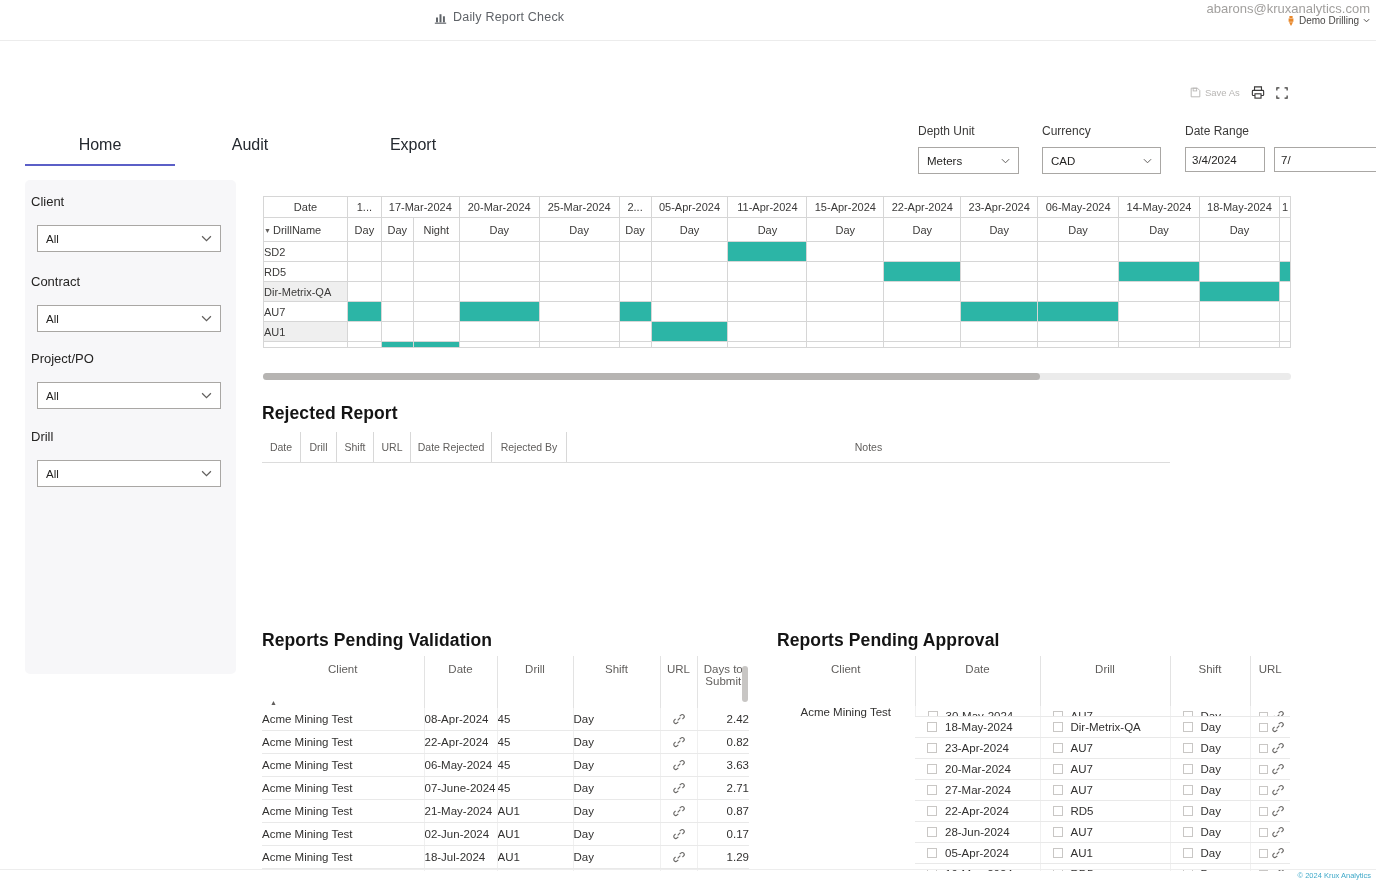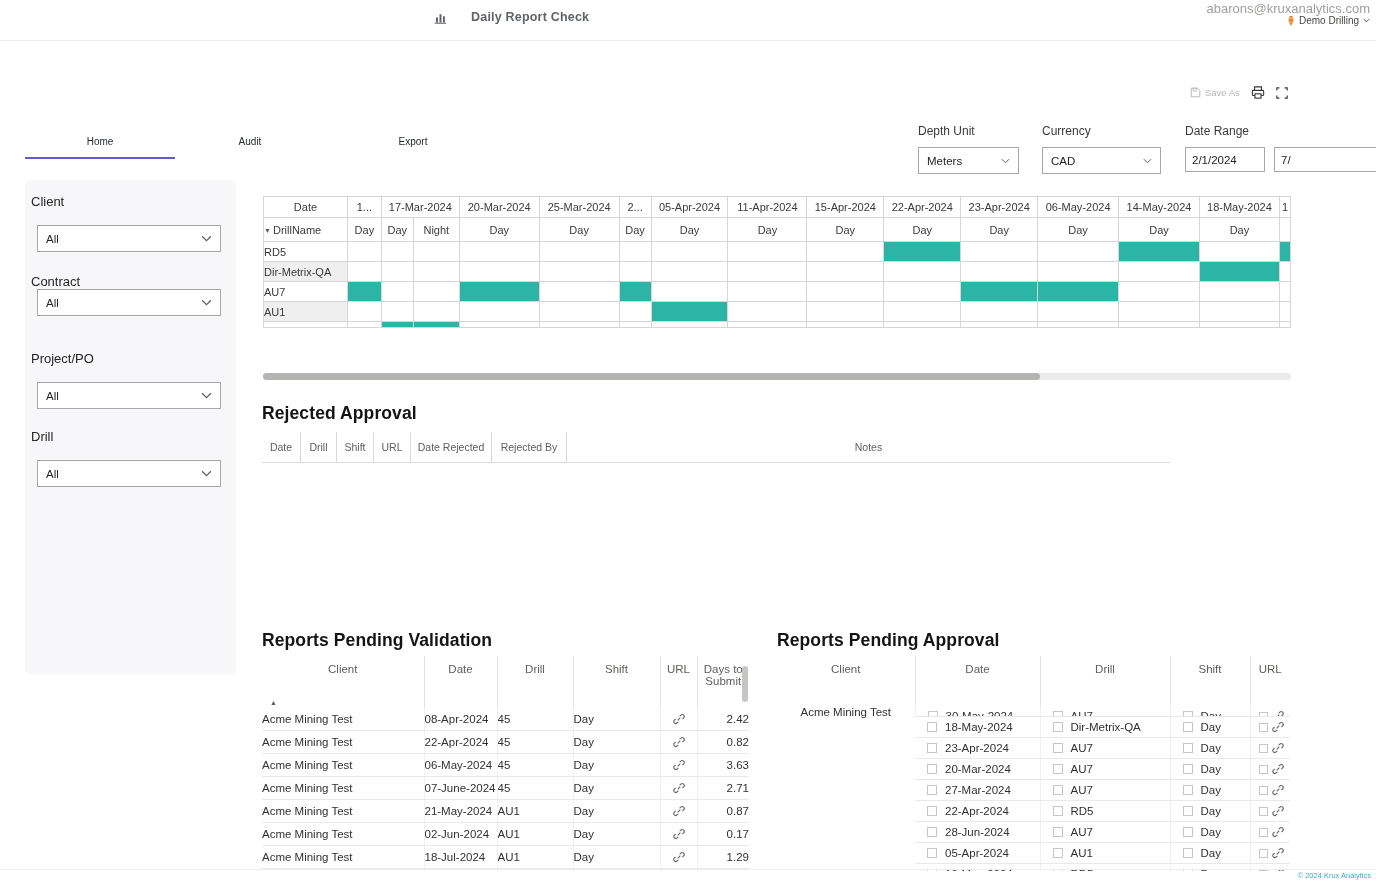--- a/index.html
+++ b/index.html
@@ -1,30 +1,30 @@
 <!DOCTYPE html>
 <html><head>
 <meta charset="utf-8">
 <style>
   html,body{margin:0;padding:0;}
   body{width:1376px;height:882px;position:relative;overflow:hidden;background:#fff;
        font-family:"Liberation Sans",sans-serif;color:#252423;}
   
   .app-header{position:absolute;top:0;left:0;right:0;height:40px;border-bottom:1px solid #ececec;background:#fff;}
-  .app-title{position:absolute;left:434px;top:10px;display:flex;align-items:center;gap:24px;
-             font-size:12.5px;font-weight:bold;color:#5f6368;letter-spacing:.2px;}
+  .app-title{position:absolute;left:434px;top:10px;display:flex;align-items:center;gap:6px;
+             font-size:12.5px;font-weight:normal;color:#5f6368;letter-spacing:.2px;}
   .account{position:absolute;right:6px;top:3px;text-align:right;}
   .account-email{font-size:13px;color:#a19f9d;line-height:11px;text-align:right;}
   .account-org{font-size:10px;color:#484644;display:flex;align-items:center;justify-content:flex-end;gap:4px;margin-top:1px;cursor:pointer;}
   
   .report-toolbar{position:absolute;top:86px;left:1190px;display:flex;align-items:center;gap:11px;}
   .saveas{display:flex;align-items:center;gap:4px;font-size:9.5px;color:#b8b6b4;}
   
   .tabs{position:absolute;top:136px;left:25px;display:flex;}
-  .tab{width:150px;text-align:center;font-size:10px;color:#24292f;padding-bottom:10px;cursor:pointer;}
+  .tab{width:150px;text-align:center;font-size:16px;color:#24292f;padding-bottom:10px;cursor:pointer;}
   .tab.active{border-bottom:2.5px solid #5b5fc7;}
   .tab.last{margin-left:13px;}
   
   .tfilter{position:absolute;top:124px;}
   .tfilter .flabel{font-size:12px;color:#3b3a39;margin-bottom:9px;}
   .dropbox{height:25px;border:1px solid #a9a7a4;background:#fff;display:flex;align-items:center;
            justify-content:space-between;padding:0 8px;font-size:11.5px;color:#252423;cursor:pointer;}
   .datebox{height:23px;border:1px solid #a9a7a4;background:#fff;display:flex;align-items:center;
            padding:0 6px;font-size:11.5px;color:#252423;}
   .daterow{display:flex;gap:9px;}
@@ -161,37 +161,37 @@
   <div class="dropbox" style="width:101px;gap:35px;">
     <span>CAD</span>
     <svg width="9" height="6" viewBox="0 0 10 6">
         <path d="M1 1l4 4 4-4" stroke="#605e5c" fill="none" stroke-width="1.1"></path>
       </svg>
   </div>
 </div>
 <div class="tfilter" style="left:1185px;">
   <div class="flabel">Date Range</div>
   <div class="daterow">
-    <div class="datebox" style="width:66px;">2/1/2024</div>
+    <div class="datebox" style="width:66px;">3/4/2024</div>
     <div class="datebox" style="width:100px;border-right:none;">7/</div>
   </div>
 </div>
 
 <div class="sidebar">
   <div class="sgroup" style="top:14px;">
     <div class="flabel" style="font-size:13px;margin-bottom:16px;">Client</div>
     <div class="dropbox">
       <span>All</span>
       <svg width="11" height="7" viewBox="0 0 10 6">
           <path d="M1 1l4 4 4-4" stroke="#605e5c" fill="none" stroke-width="1.1"></path>
         </svg>
     </div>
   </div>
   <div class="sgroup" style="top:94px;">
-    <div class="flabel" style="margin-bottom:0;">Contract</div>
+    <div class="flabel" style="margin-bottom:16px;">Contract</div>
     <div class="dropbox">
       <span>All</span>
       <svg width="11" height="7" viewBox="0 0 10 6">
           <path d="M1 1l4 4 4-4" stroke="#605e5c" fill="none" stroke-width="1.1"></path>
         </svg>
     </div>
   </div>
   <div class="sgroup" style="top:171px;">
     <div class="flabel" style="margin-bottom:16px;">Project/PO</div>
     <div class="dropbox">
@@ -265,20 +265,38 @@
             <th class="g-shift">Day</th>
             <th class="g-shift">Day</th>
             <th class="g-shift">Day</th>
             <th class="g-shift">Day</th>
             <th class="g-shift">Day</th>
             <th class="g-shift"></th>
           </tr>
         </thead>
         <tbody>
           <tr class="">
+            <td class="g-label">SD2</td>
+            <td class="g-cell"></td>
+            <td class="g-cell"></td>
+            <td class="g-cell"></td>
+            <td class="g-cell"></td>
+            <td class="g-cell"></td>
+            <td class="g-cell"></td>
+            <td class="g-cell"></td>
+            <td class="g-cell filled"></td>
+            <td class="g-cell"></td>
+            <td class="g-cell"></td>
+            <td class="g-cell"></td>
+            <td class="g-cell"></td>
+            <td class="g-cell"></td>
+            <td class="g-cell"></td>
+            <td class="g-cell"></td>
+          </tr>
+          <tr class="">
             <td class="g-label">RD5</td>
             <td class="g-cell"></td>
             <td class="g-cell"></td>
             <td class="g-cell"></td>
             <td class="g-cell"></td>
             <td class="g-cell"></td>
             <td class="g-cell"></td>
             <td class="g-cell"></td>
             <td class="g-cell"></td>
             <td class="g-cell"></td>
@@ -363,21 +381,21 @@
           </tr>
         </tbody>
       </table>
     </div>
   <div class="gantt-scroll">
     <div class="gantt-thumb"></div>
   </div>
 </div>
 
 <div class="rejected">
-  <div class="sec-title">Rejected Approval</div>
+  <div class="sec-title">Rejected Report</div>
   <div class="rej-headers" id="rej-headers">
       <div class="rej-h" style="width: 38px;">Date</div>
       <div class="rej-h" style="width: 35px;">Drill</div>
       <div class="rej-h" style="width: 36px;">Shift</div>
       <div class="rej-h" style="width: 36px;">URL</div>
       <div class="rej-h" style="width: 80px;">Date Rejected</div>
       <div class="rej-h" style="width: 74px;">Rejected By</div>
       <div class="rej-h notes">Notes</div>
     </div>
 </div>

